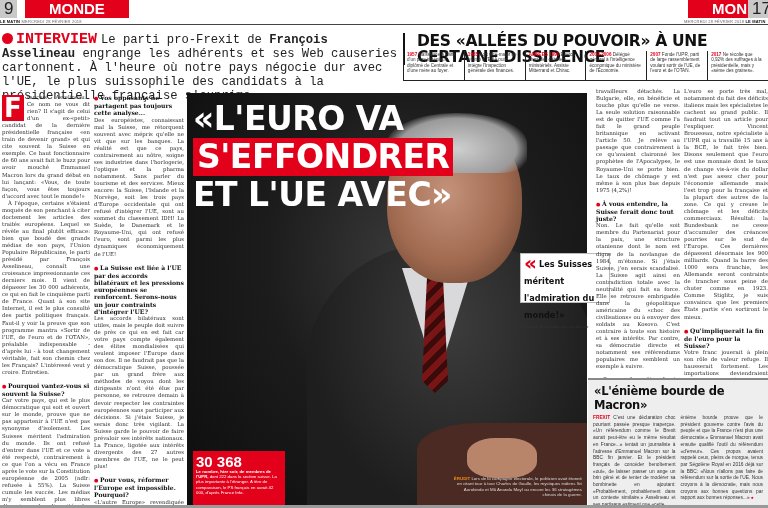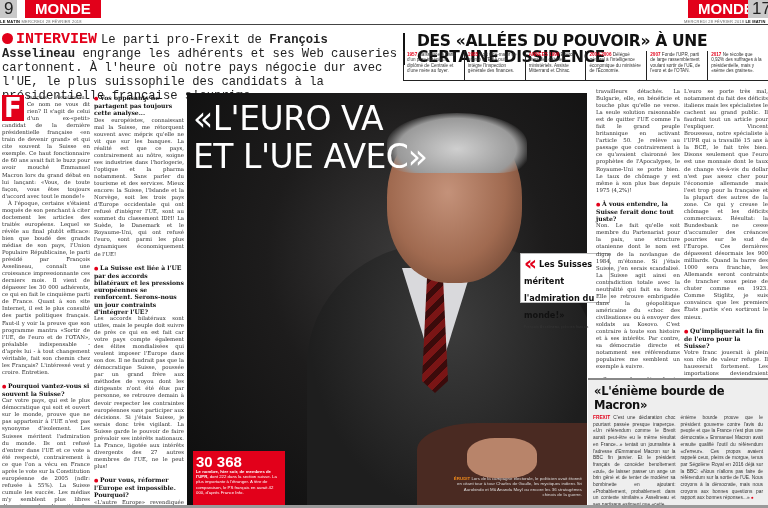--- a/index.html
+++ b/index.html
@@ -1,21 +1,21 @@
 <!DOCTYPE html>
 <html><head>
 <meta charset="utf-8">
 <style>
 *{box-sizing:border-box;margin:0;padding:0}
 html,body{width:768px;height:508px;overflow:hidden;background:#fff}
 body{font-family:"DejaVu Serif",serif;color:#222;position:relative}
 .abs{position:absolute}
 
 .pg-num{font-family:"Liberation Sans",sans-serif;font-size:17px;background:#c9c9c9;color:#222;height:18px;line-height:18px;padding:0 4px;top:0}
-.rubric{font-family:"Liberation Sans",sans-serif;font-weight:bold;font-size:15px;background:#e2001a;color:#fff;height:18px;line-height:18px;padding:0 10px;top:0}
+.rubric{font-family:"Liberation Sans",sans-serif;font-weight:bold;font-size:15px;background:#e2001a;color:#fff;height:18px;line-height:18px;padding:0 24px;top:0}
 .dateline{font-family:"Liberation Sans",sans-serif;font-size:4px;color:#666;top:19px;letter-spacing:.2px}
 .dateline b{color:#111}
 .rule{height:1px;background:#444;top:24px}
 
 .intro{left:2px;top:33px;width:395px;font-family:Liberation Mono, monospace;font-size:12.2px;line-height:14px;color:#222}
 .intro .dot{display:inline-block;width:11px;height:11px;border-radius:50%;background:#e2001a;vertical-align:-1px;margin-right:3px}
 .intro .kicker{font-weight:bold;color:#e2001a;font-size:15px;margin-right:4px}
 
 .tl-title{left:403px;top:33px;font-family:"DejaVu Sans",sans-serif;font-weight:bold;font-size:15.5px;color:#111;letter-spacing:-.3px;border-left:2px solid #111;padding-left:12px;line-height:16px}
 .tl{left:403px;top:51px;width:365px;display:flex;border-bottom:1px solid #222;height:30px}
@@ -29,21 +29,21 @@
 .dropcap{float:left;width:22px;height:26px;background:#e2001a;color:#fff;font-family:"DejaVu Sans",sans-serif;font-weight:bold;font-size:26px;line-height:26px;text-align:center;margin:1px 3px 0 0}
 
 .photo{left:187px;top:93px;width:400px;height:412px;background:radial-gradient(ellipse at 55% 40%,#3b3a3a 0%,#1d1c1c 45%,#0d0d0d 100%);overflow:hidden}
 .head{left:200px;top:25px;width:135px;height:165px;border-radius:48% 48% 45% 45%;background:radial-gradient(ellipse at 45% 45%,#c4927a 0%,#a06a50 55%,#5e3a2a 100%)}
 .hair{left:200px;top:20px;width:140px;height:60px;border-radius:50% 50% 20% 20%;background:radial-gradient(ellipse at 50% 60%,#cfcfcf 0%,#9a9a9a 60%,transparent 75%)}
 .suit{left:120px;top:150px;width:290px;height:270px;border-radius:45% 45% 0 0;background:radial-gradient(ellipse at 50% 30%,#3c3c3c 0%,#1e1e1e 70%)}
 .shirt{left:215px;top:175px;width:70px;height:90px;background:#d9d9dc;clip-path:polygon(0 0,100% 0,60% 100%,40% 100%)}
 .tie{left:235px;top:180px;width:26px;height:120px;background:repeating-linear-gradient(135deg,#7a1515 0 6px,#3b0b0b 6px 12px);clip-path:polygon(20% 0,80% 0,100% 90%,50% 100%,0 90%)}
 .sofa{left:230px;top:330px;width:200px;height:90px;background:#4a2a22;border-radius:30% 0 0 0}
 .hand{left:280px;top:345px;width:70px;height:40px;border-radius:40%;background:#b8846a}
-.headline{left:6px;top:7px;font-family:"DejaVu Sans",sans-serif;font-weight:normal;color:#fff;font-size:33px;line-height:38px;letter-spacing:-.5px}
+.headline{left:6px;top:7px;font-family:"DejaVu Sans",sans-serif;font-weight:bold;color:#fff;font-size:33px;line-height:38px;letter-spacing:-.5px}
 .headline .hl{display:inline-block;background:#e2001a;padding:0 4px}
 .stat{left:6px;top:358px;width:92px;height:60px;background:#e2001a;color:#fff;font-family:Liberation Sans, sans-serif;padding:3px}
 .stat .num{font-weight:bold;font-size:15px;line-height:15px}
 .stat .txt{font-size:4.3px;line-height:5.2px}
 .caption{left:265px;top:383px;width:130px;font-family:"Liberation Sans",sans-serif;font-size:4.4px;line-height:5.3px;color:#ddd;text-align:right}
 .caption .lbl{color:#f08a1c;font-weight:bold}
 .pullquote{left:520px;top:253px;width:90px;height:50px;background:#fff;border:1px solid #bbb;padding:2px 3px;font-family:"DejaVu Sans",sans-serif}
 .pullquote .mark{color:#e2001a;font-weight:bold;font-size:20px;line-height:14px;float:left;margin-right:2px}
 .pullquote .t{font-weight:bold;font-size:8.2px;line-height:17px;color:#111}
 .pullquote .a{font-family:"Liberation Sans",sans-serif;font-size:3.6px;color:#333;margin-top:1px}
@@ -108,20 +108,21 @@
 <div class="abs photo">
   <div class="abs suit"></div>
   <div class="abs shirt"></div>
   <div class="abs tie"></div>
   <div class="abs head"></div>
   <div class="abs hair"></div>
   <div class="abs sofa"></div>
   <div class="abs hand"></div>
   <div class="abs headline">
     <div>«L'EURO VA</div>
+    <div><span class="hl">S'EFFONDRER</span></div>
     <div>ET L'UE AVEC»</div>
   </div>
   <div class="abs stat">
     <div class="num">30 368</div>
     <div class="txt"><b>Le nombre, hier soir, de membres de l'UPR,</b><span> dont 222 dans la section suisse. La plus importante à l'étranger. À titre de comparaison, le PS français en aurait 42 000, d'après France Info.</span></div>
   </div>
   <div class="abs caption"><span class="lbl">ÉRUDIT</span><span> Lors de la campagne électorale, le politicien avait étonné en citant tour à tour Charles de Gaulle, les mystiques indiens Sri Aurobindo et Mâ Ananda Moyî ou encore les 36 stratagèmes chinois de la guerre.</span></div>
 </div>
 
 <div class="abs pullquote">

